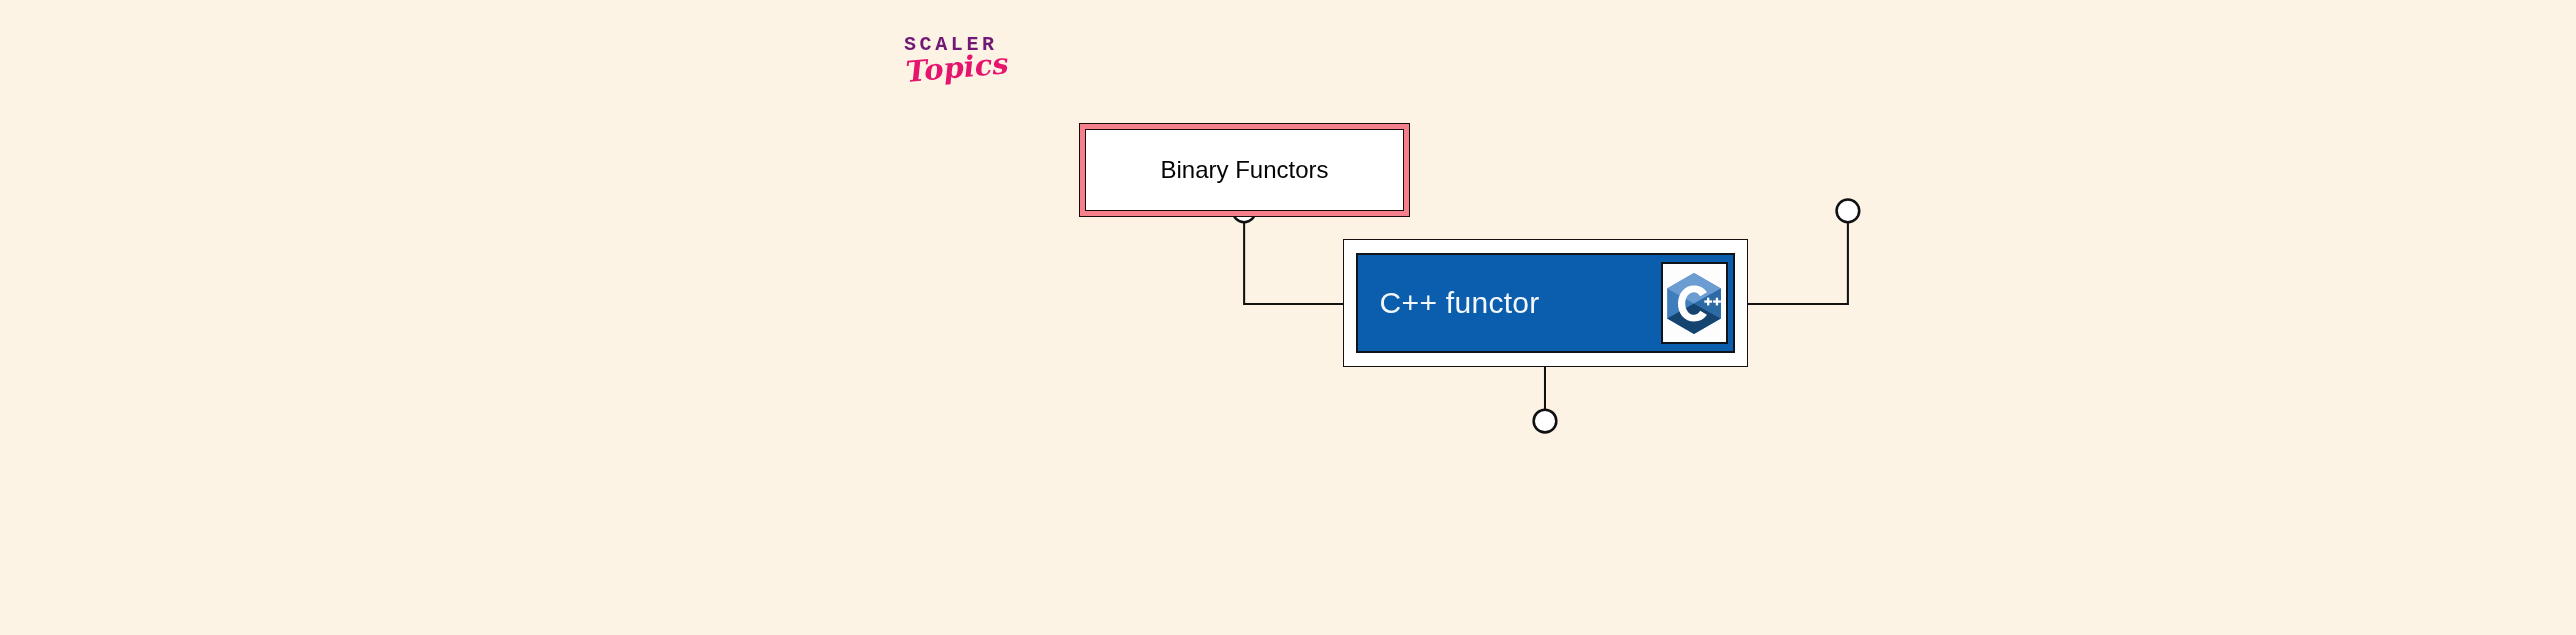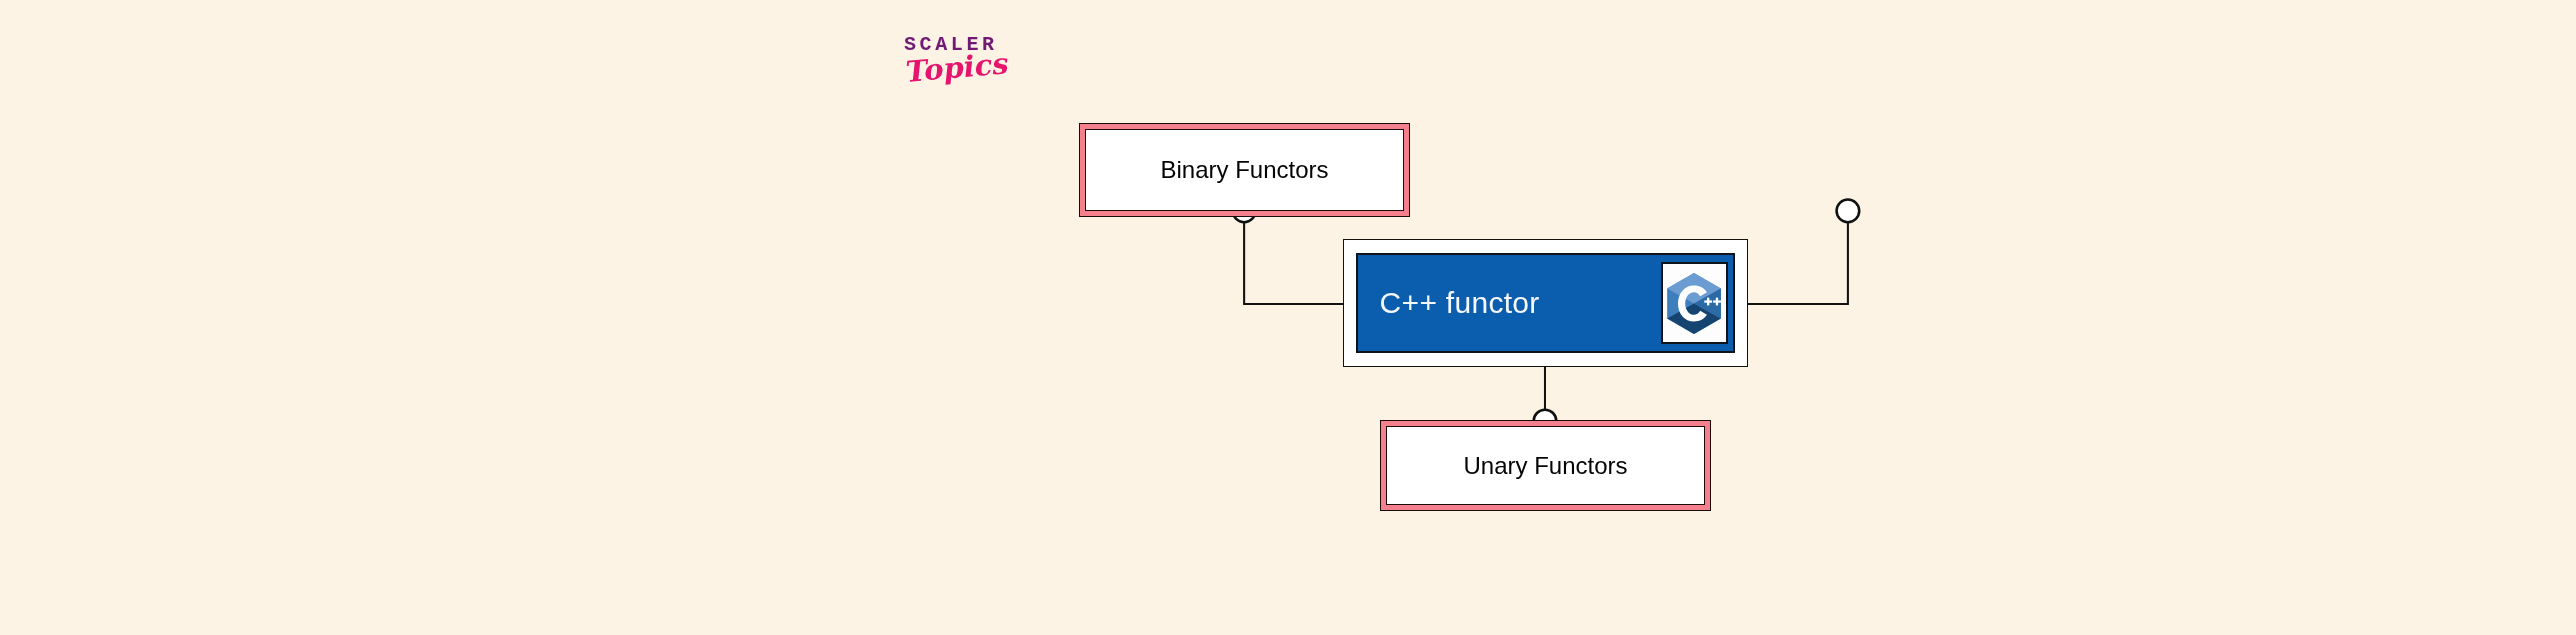--- a/index.html
+++ b/index.html
@@ -166,25 +166,20 @@
     <circle cx="2999" cy="817" r="22" fill="#FFFFFF" stroke="#111111" stroke-width="5"></circle>
   </svg>
 
   <div class="node-box" id="node-binary">
     <div class="node-inner">
       <span class="node-label">Binary Functors</span>
     </div>
   </div>
 
 
-  <div class="node-box" id="node-unary">
-    <div class="node-inner">
-      <span class="node-label">Unary Functors</span>
-    </div>
-  </div>
 
   <div id="center-box">
     <div class="center-inner">
       <span class="center-label">C++ functor</span>
 
       <div id="cpp-badge">
         <svg width="58" height="63" viewBox="0 0 112 122" xmlns="http://www.w3.org/2000/svg">
 
           <polygon points="56,2 108,32 108,90 56,120 4,90 4,32" fill="#3F7EBC"></polygon>
 

